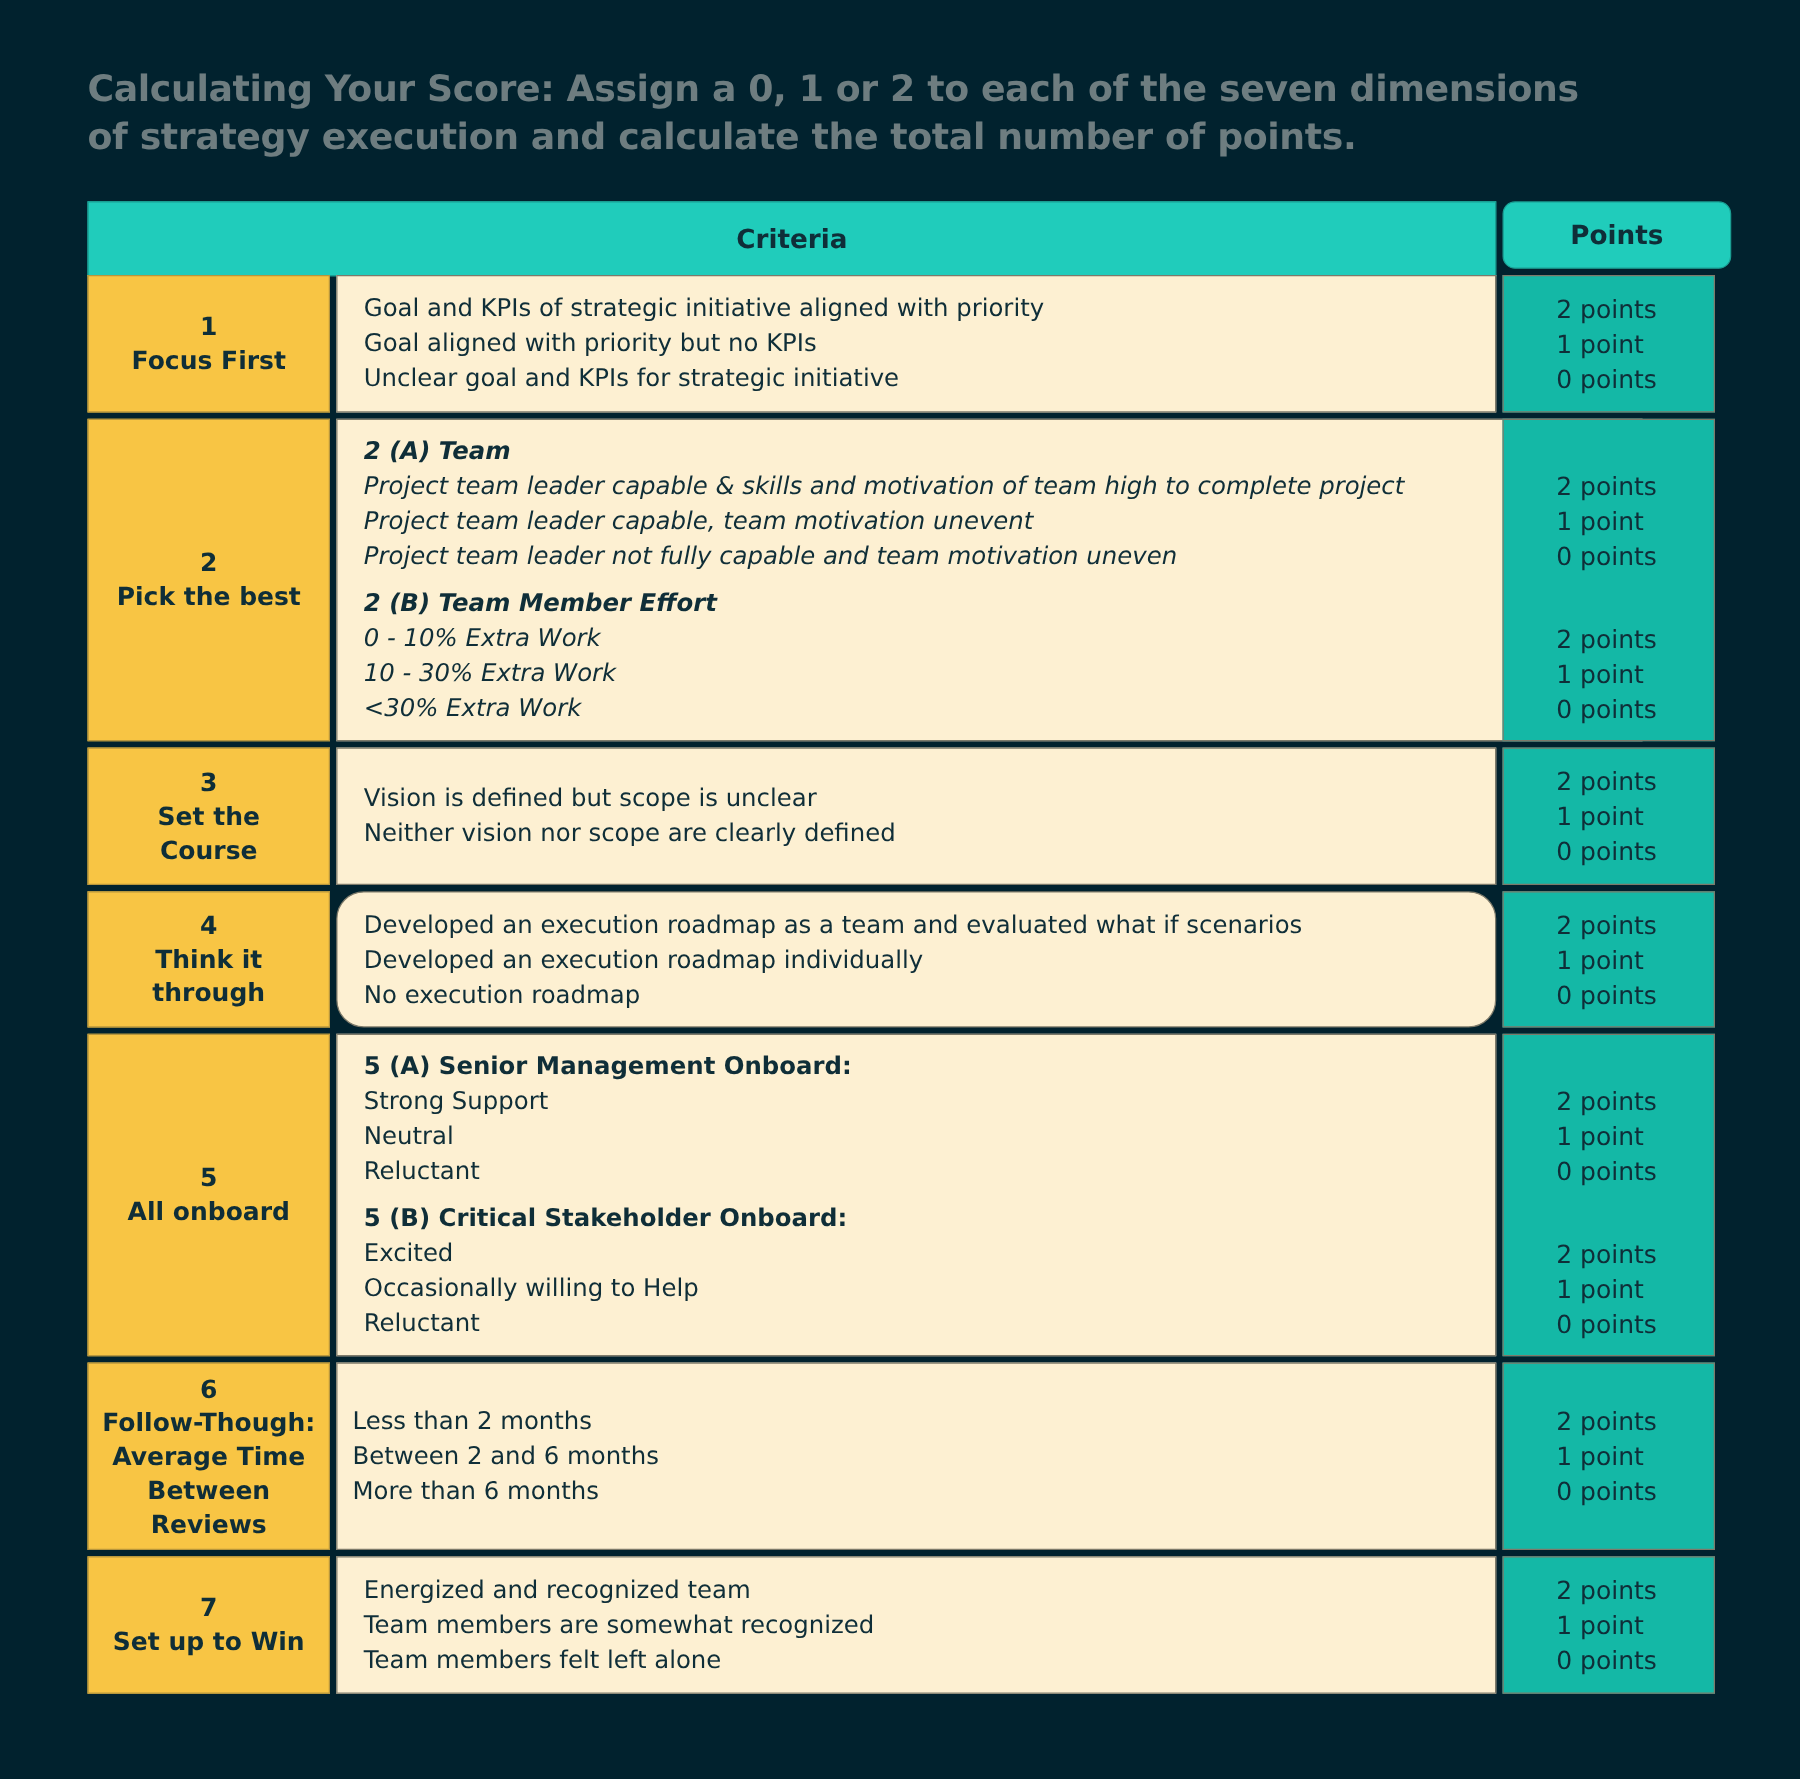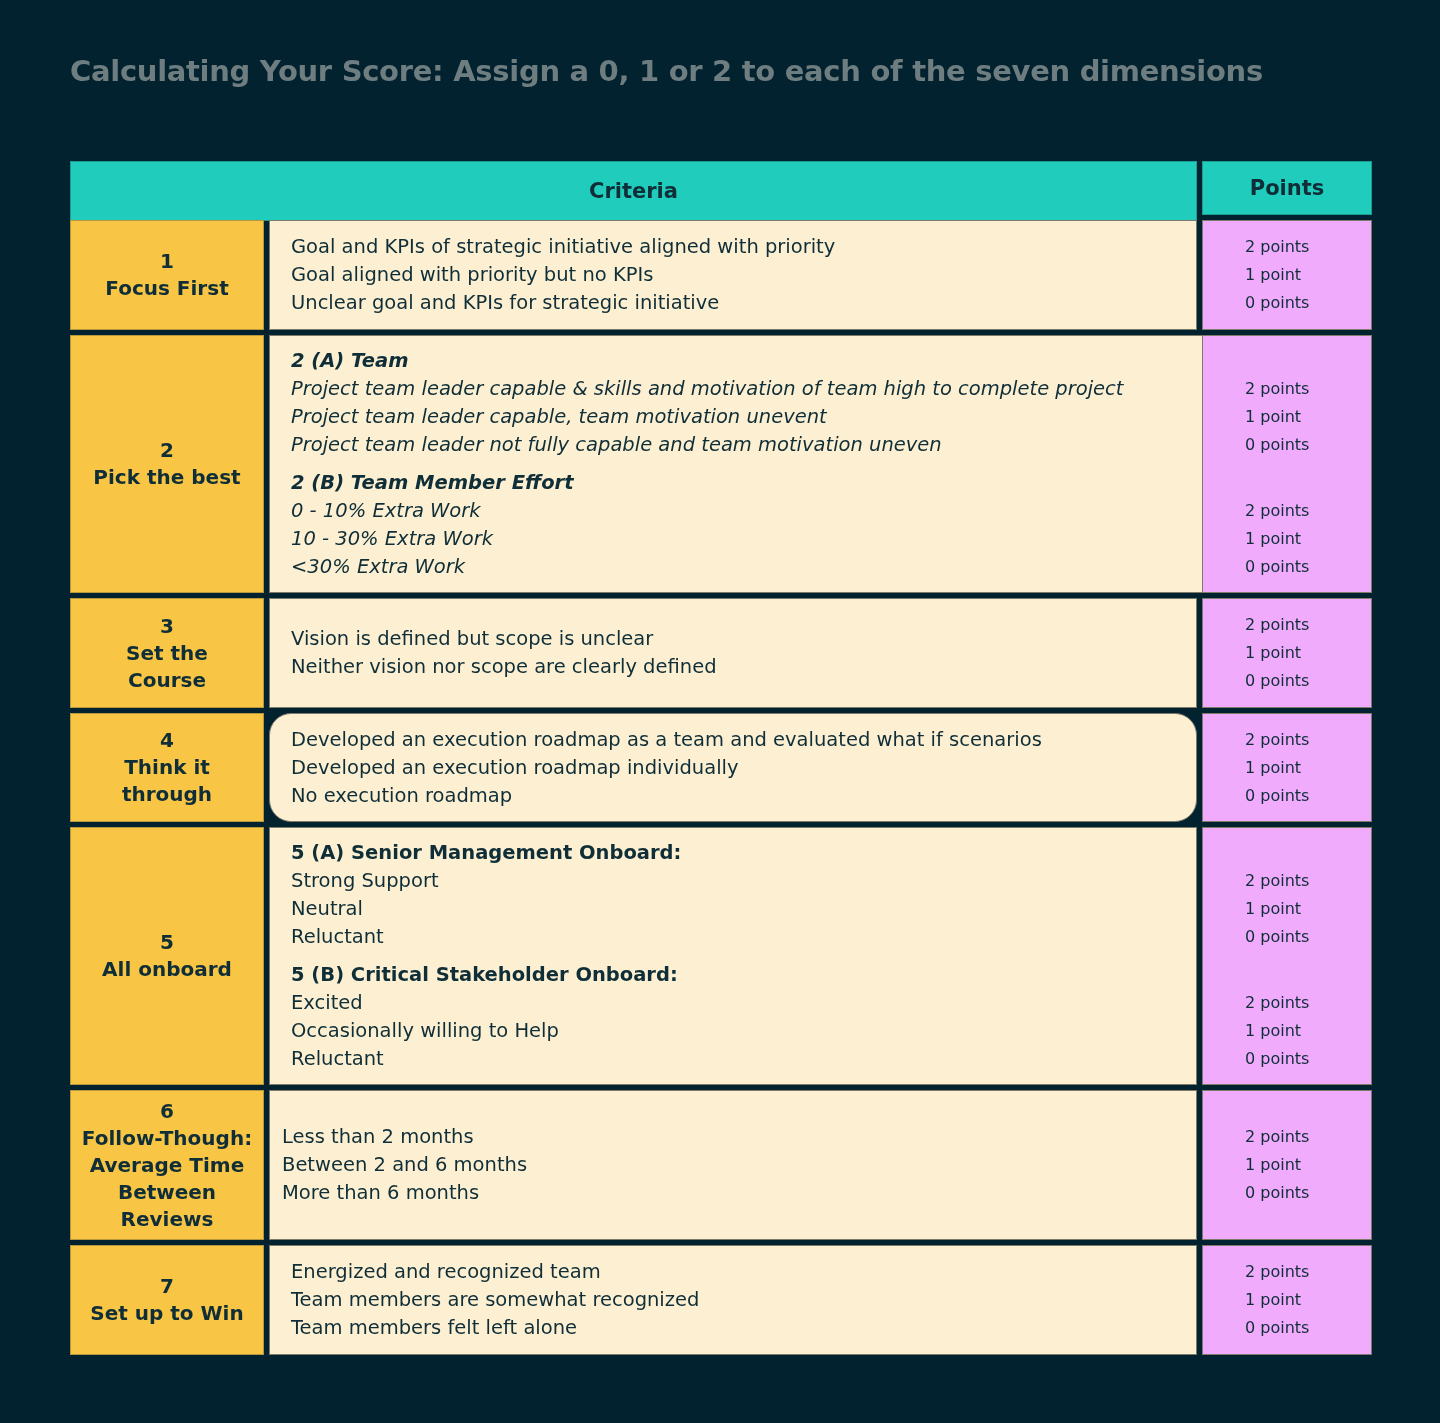--- a/index.html
+++ b/index.html
@@ -67,46 +67,47 @@
       font-size: 19.5px;
       line-height: 28px;
       color: #0f2e38;
       padding: 0 0 0 21px;
       display: flex;
       flex-direction: column;
       justify-content: center;
       white-space: nowrap;
     }
     .pts {
-      background: #f0abfc;
-      font-size: 16px;
+      background: #14b8a6;
+      font-size: 20px;
       line-height: 28px;
       color: #0f2e38;
       display: flex;
       flex-direction: column;
       justify-content: center;
       align-items: flex-start;
       padding-left: 42px;
       white-space: nowrap;
     }
     .sub-title { font-weight: bold; }
     .gap { height: 10px; }
     .line { display: block; }
   </style>
 </head>
 <body>
 
 <div class="title">
   <div>Calculating Your Score: Assign a 0, 1 or 2 to each of the seven dimensions</div>
+  <div>of strategy execution and calculate the total number of points.</div>
 </div>
 
 <div class="grid">
 
   <div class="cell hdr" style="left:0;top:0;width:1127px;height:60px;">Criteria</div>
-  <div class="cell hdr" style="left:1132px;top:0;width:170px;height:54px;">Points</div>
+  <div class="cell hdr" style="left:1132px;top:0;width:183px;height:54px;border-radius:10px;">Points</div>
 
   <div class="cell label" style="left:0;top:59px;width:194px;height:110px;">
     <span>1</span>
     <span>Focus First</span>
   </div>
   <div class="cell crit" style="left:199px;top:59px;width:928px;height:110px;">
     <span class="line">Goal and KPIs of strategic initiative aligned with priority</span>
     <span class="line">Goal aligned with priority but no KPIs</span>
     <span class="line">Unclear goal and KPIs for strategic initiative</span>
   </div>

